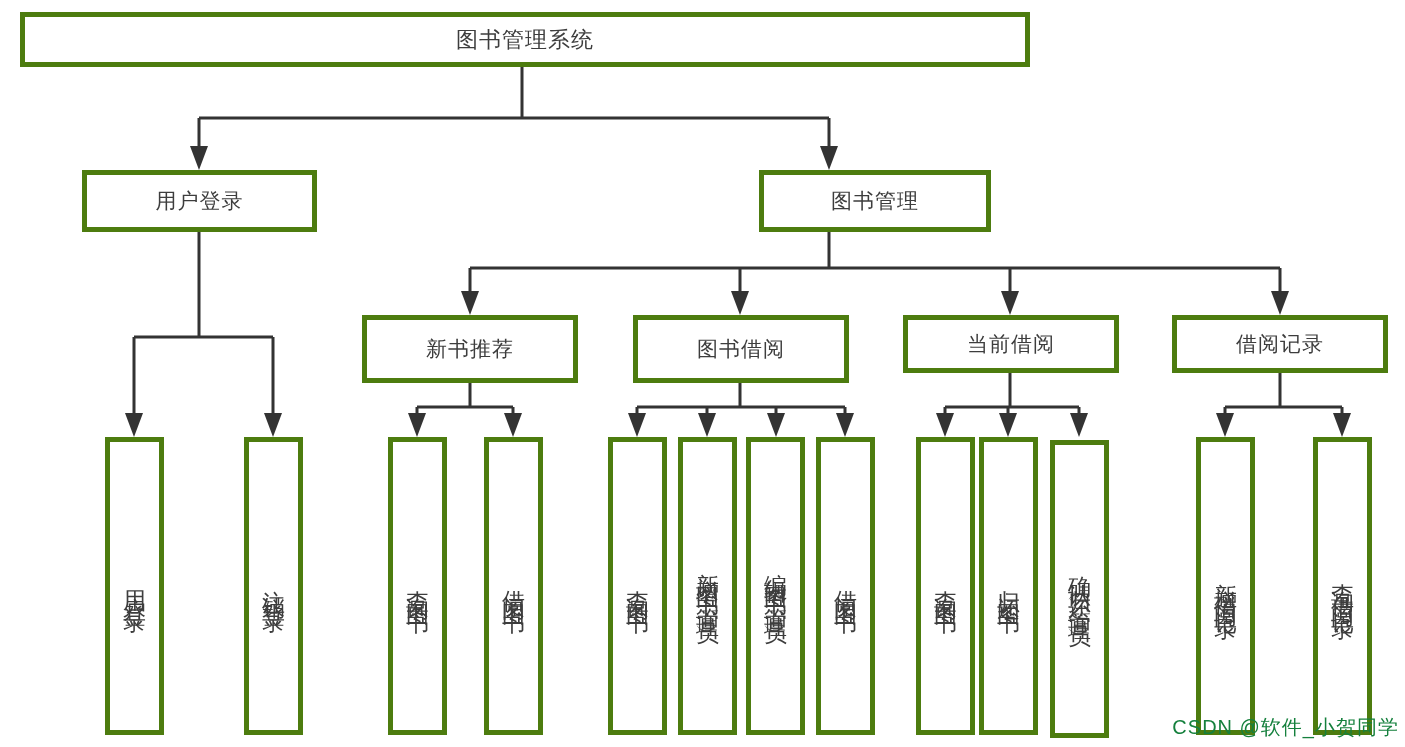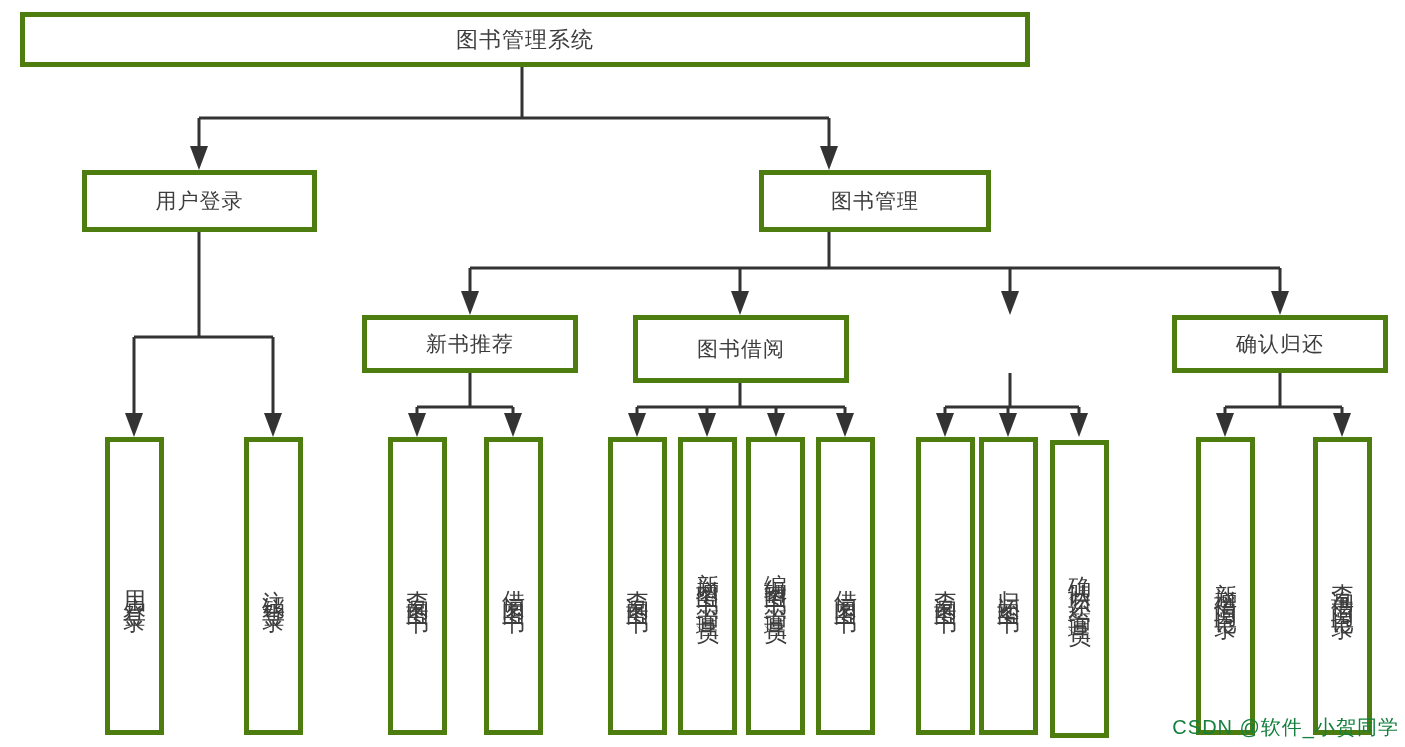--- a/index.html
+++ b/index.html
@@ -88,28 +88,31 @@
     <span>图书管理系统</span>
   </div>
 
   <div class="node hnode" style="left:82px;top:170px;width:235px;height:62px;">
     <span>用户登录</span>
   </div>
   <div class="node hnode" style="left:712px;top:170px;width:232px;height:62px;margin-left:47px;">
     <span>图书管理</span>
   </div>
 
-  <div class="node hnode" style="left:362px;top:315px;width:216px;height:58px;">
+  <div class="node hnode" style="left:362px;top:315px;width:216px;height:68px;">
     <span>新书推荐</span>
   </div>
   <div class="node hnode" style="left:633px;top:315px;width:216px;height:68px;">
     <span>图书借阅</span>
   </div>
+  <div class="node hnode" style="left:903px;top:315px;width:216px;height:58px;">
+    <span>当前借阅</span>
+  </div>
   <div class="node hnode" style="left:1172px;top:315px;width:216px;height:58px;">
-    <span>确认归还</span>
+    <span>借阅记录</span>
   </div>
 
   <div class="node leaf" style="left:105px;top:437px;width:59px;height:298px;">
     <span>用户登录</span>
   </div>
   <div class="node leaf" style="left:244px;top:437px;width:59px;height:298px;">
     <span>注销登录</span>
   </div>
 
   <div class="node leaf" style="left:388px;top:437px;width:59px;height:298px;">

